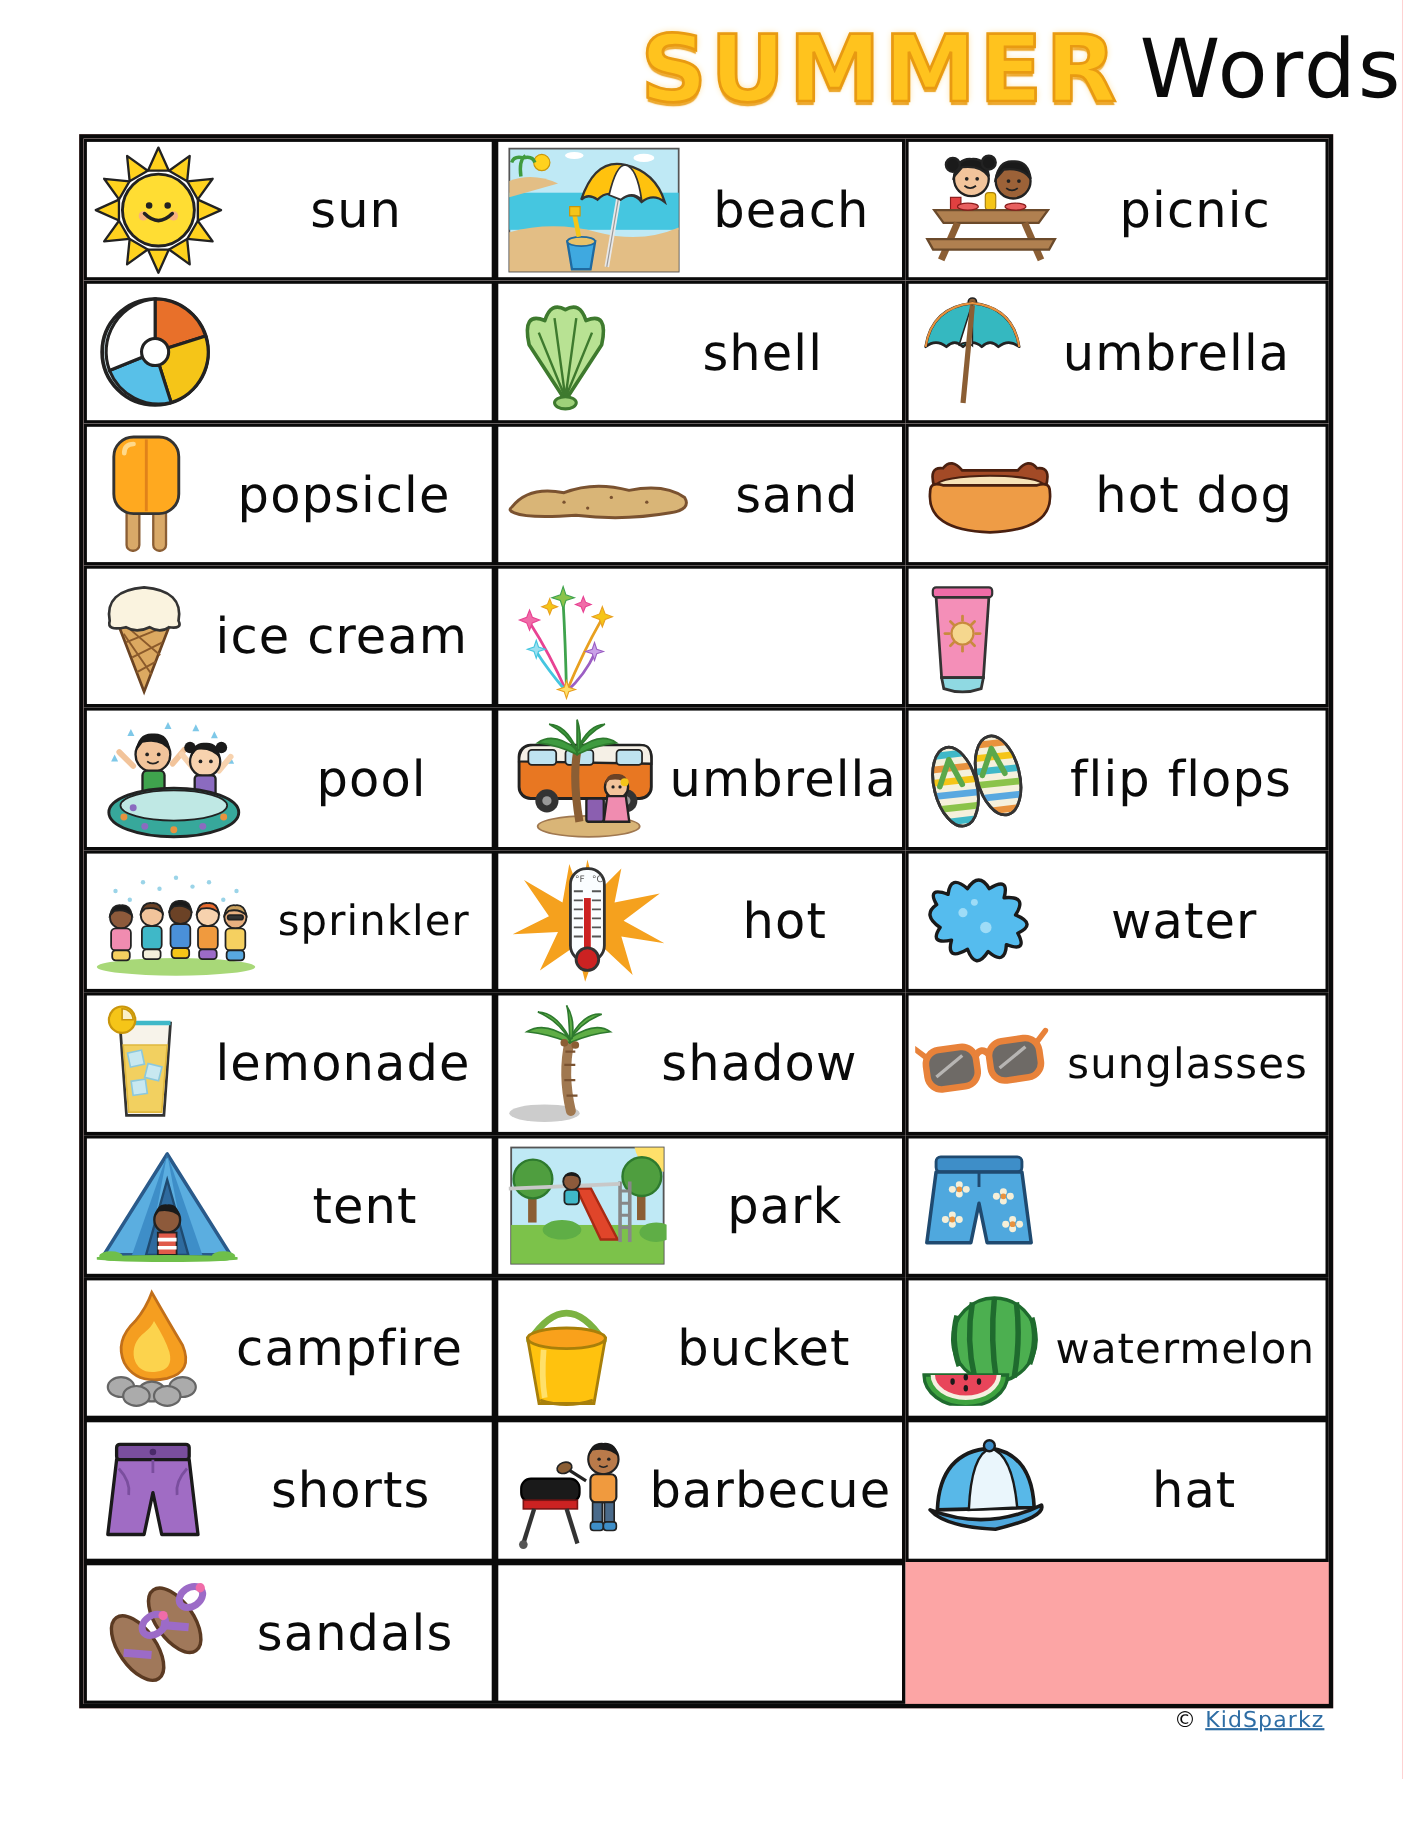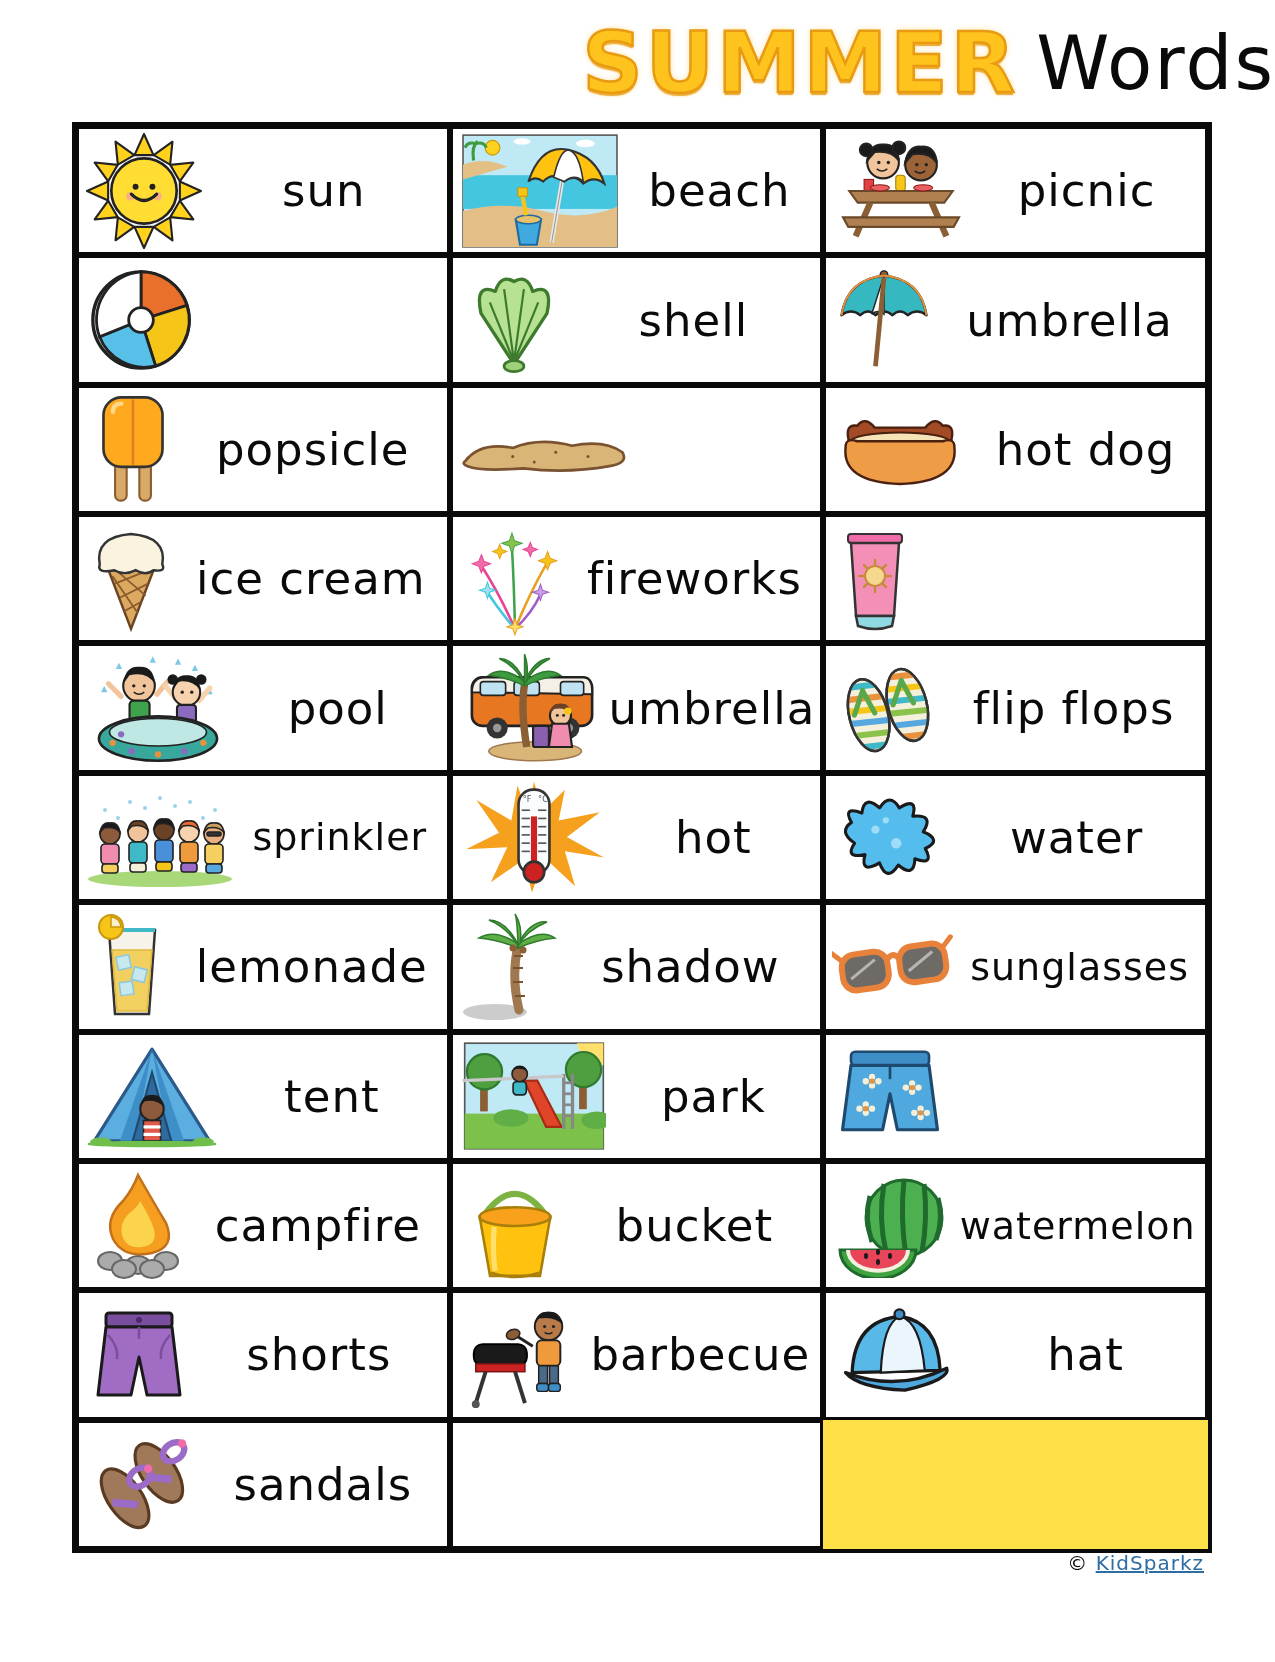--- a/index.html
+++ b/index.html
@@ -16,21 +16,21 @@
     vertical-align:middle;
   }
   .title .words{
     font-size:74px;font-weight:normal;color:#0a0a0a;margin-left:18px;
     letter-spacing:2px;vertical-align:middle;
   }
   
   .grid{
     position:absolute;left:72px;top:122px;width:1132px;height:1423px;
     display:grid;grid-template-columns:1fr 1fr 1.03fr;grid-auto-rows:1fr;
-    border:4px solid #0a0a0a;background:#fde047;grid-gap:0;
+    border:4px solid #0a0a0a;background:#fca5a5;grid-gap:0;
   }
   .cell{
     background:#fff;border:3px solid #0a0a0a;
     display:flex;align-items:center;gap:4px;padding:3px 6px;overflow:hidden;
   }
   .icon{flex:0 0 auto;display:flex;align-items:center;justify-content:center;height:120px;}
   .icon svg{display:block;}
   .word{flex:1;text-align:center;font-size:45px;color:#0a0a0a;letter-spacing:1px;white-space:nowrap;}
   .word.sm{font-size:38px;}
   
@@ -181,20 +181,21 @@
   <div class="cell">
     <span class="icon wide">
       <svg width="172" height="76" viewBox="0 0 160 70">
         <path d="M6,46 Q20,28 50,34 Q75,24 105,32 Q135,26 152,38 Q158,48 140,51 Q100,58 60,53 Q20,56 8,51 Q2,49 6,46 Z" fill="#D9B577" stroke="#7A5230" stroke-width="2.5" stroke-linejoin="round"></path>
         <circle cx="50" cy="42" r="1.4" fill="#7A5230"></circle>
           <circle cx="90" cy="38" r="1.4" fill="#7A5230"></circle>
         <circle cx="120" cy="42" r="1.4" fill="#7A5230"></circle>
           <circle cx="70" cy="47" r="1.4" fill="#7A5230"></circle>
       </svg>
     </span>
+    <span class="word">sand</span>
   </div>
 
   <div class="cell">
     <span class="icon">
       <svg width="136" height="100" viewBox="0 0 140 100">
         <path d="M18,44 Q12,24 26,26 Q34,16 44,28 L96,28 Q106,16 114,26 Q128,24 122,44 Z" fill="#A34A26" stroke="#4A2010" stroke-width="2.5"></path>
         <ellipse cx="70" cy="42" rx="50" ry="9" fill="#F7E3B8" stroke="#4A2010" stroke-width="2"></ellipse>
         <path d="M14,48 Q10,84 70,86 Q130,84 126,48 Q126,38 114,42 L26,42 Q14,38 14,48 Z" fill="#EE9C46" stroke="#4A2010" stroke-width="2.5"></path>
       </svg>
     </span>
@@ -228,21 +229,20 @@
           <path d="M0,-10 L2.5,-2.5 L10,0 L2.5,2.5 L0,10 L-2.5,2.5 L-10,0 L-2.5,-2.5 Z" transform="translate(52,20)" fill="#8BC34A" stroke="#3FA34D"></path>
           <path d="M0,-9 L2.5,-2.5 L9,0 L2.5,2.5 L0,9 L-2.5,2.5 L-9,0 L-2.5,-2.5 Z" transform="translate(87,37)" fill="#F5C518" stroke="#E8A020"></path>
           <path d="M0,-8 L2,-2 L8,0 L2,2 L0,8 L-2,2 L-8,0 L-2,-2 Z" transform="translate(28,66)" fill="#9BE0F0" stroke="#45C6E0"></path>
           <path d="M0,-8 L2,-2 L8,0 L2,2 L0,8 L-2,2 L-8,0 L-2,-2 Z" transform="translate(80,68)" fill="#C9A0E8" stroke="#9C5FC4"></path>
           <path d="M0,-7 L2,-2 L7,0 L2,2 L0,7 L-2,2 L-7,0 L-2,-2 Z" transform="translate(40,28)" fill="#F5C518" stroke="#E8A020"></path>
           <path d="M0,-7 L2,-2 L7,0 L2,2 L0,7 L-2,2 L-7,0 L-2,-2 Z" transform="translate(70,26)" fill="#F06CA8" stroke="#E84393"></path>
           <path d="M0,-8 L2,-2 L8,0 L2,2 L0,8 L-2,2 L-8,0 L-2,-2 Z" transform="translate(55,102)" fill="#FFE06A" stroke="#E8A020"></path>
         </g>
       </svg>
     </span>
-    <span class="word">fireworks</span>
   </div>
 
   <div class="cell">
     <span class="icon" style="width:86px">
       <svg width="80" height="116" viewBox="0 0 80 110">
         <rect x="13" y="10" width="54" height="9" rx="3" fill="#F06CA8" stroke="#333" stroke-width="2"></rect>
         <path d="M16,19 L64,19 L59,92 L21,92 Z" fill="#F48FB8" stroke="#333" stroke-width="2.5"></path>
         <path d="M21,92 h38 l-2,10 q-17,6 -34,0 Z" fill="#8FD9E2" stroke="#333" stroke-width="2.5"></path>
         <circle cx="40" cy="52" r="10" fill="#F5D78E" stroke="#C98A3E" stroke-width="2"></circle>
         <g stroke="#C98A3E" stroke-width="2.5" stroke-linecap="round">

